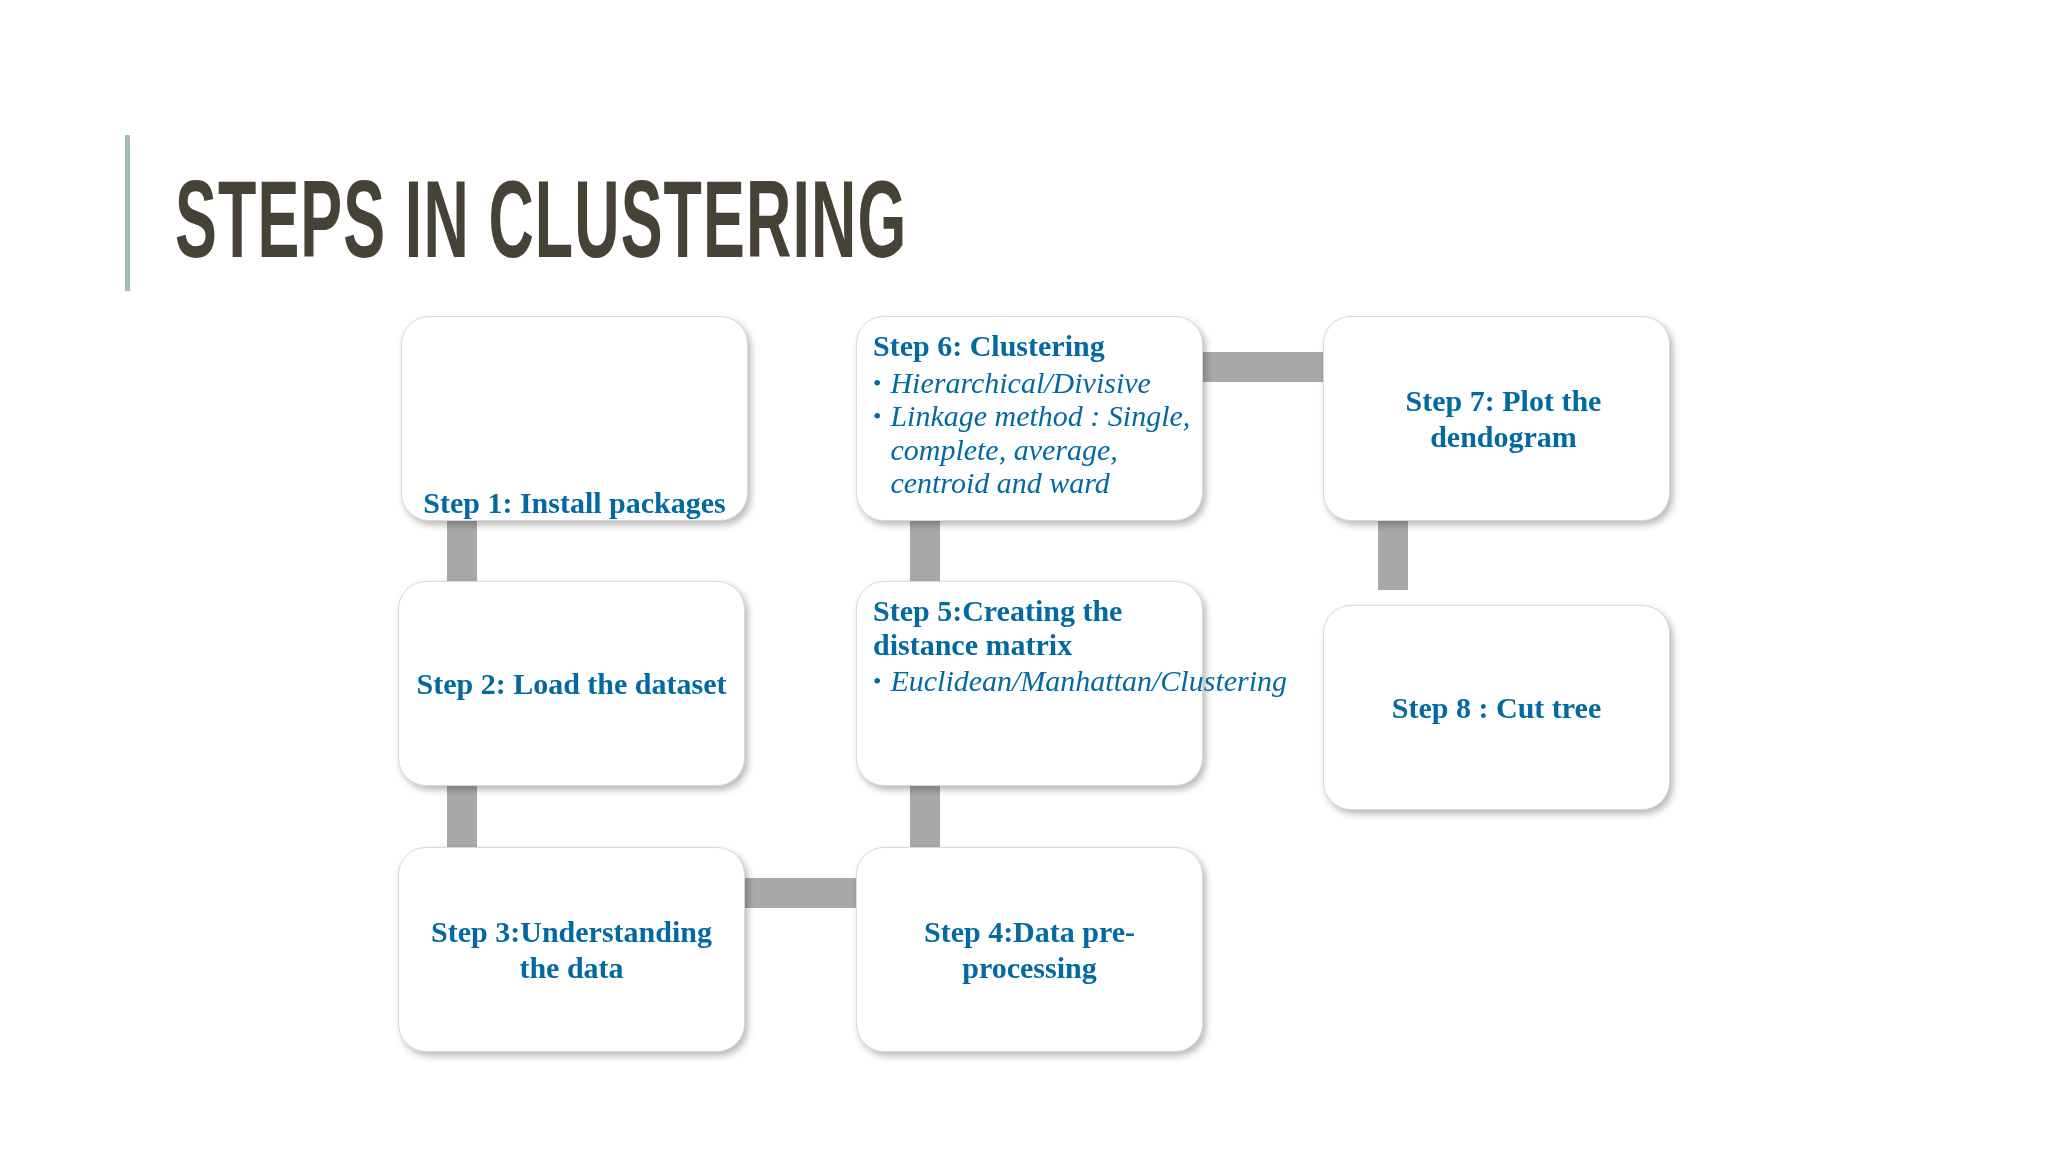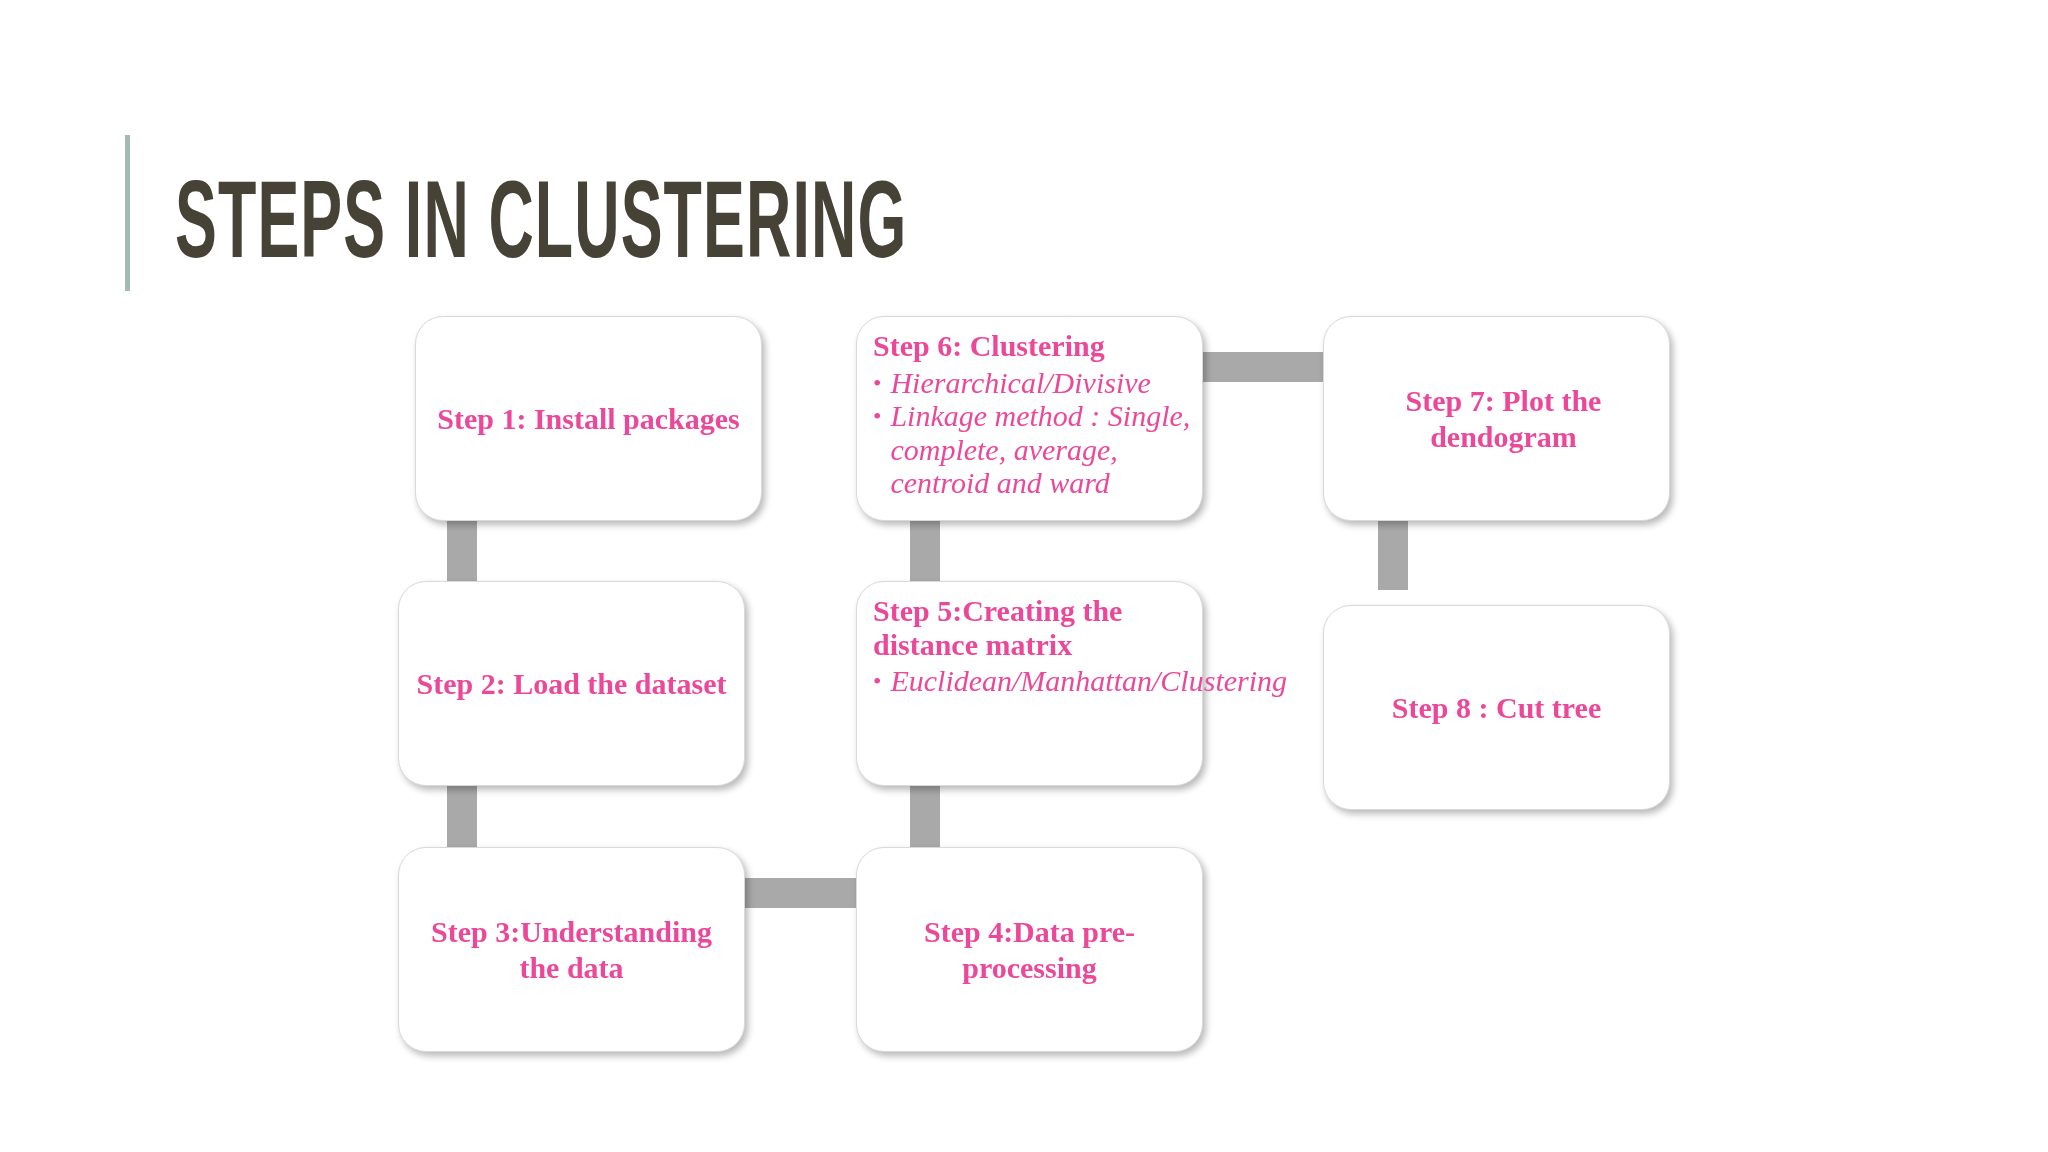--- a/index.html
+++ b/index.html
@@ -18,31 +18,31 @@
   #conn-1-2{left:447px;top:510px;}
   #conn-2-3{left:447px;top:776px;}
   #conn-6-5{left:910px;top:510px;}
   #conn-5-4{left:910px;top:776px;}
   #conn-7-8{left:1378px;top:510px;}
   #conn-6-7{left:1195px;top:352px;width:136px;}
   #conn-3-4{left:737px;top:878px;width:127px;}
   
   .box{position:absolute;width:347px;height:205px;box-sizing:border-box;z-index:2;
        background:#ffffff;border:1.5px solid #d9d9d9;border-radius:28px;
-       box-shadow:3px 4px 7px rgba(0,0,0,0.28);color:#ec4899;}
+       box-shadow:3px 4px 7px rgba(0,0,0,0.28);color:#0369a1;}
   .box.centered{display:flex;align-items:center;justify-content:center;text-align:center;
        padding:0 10px;font-weight:bold;font-size:30px;line-height:1.18;}
   .box.detail{padding:12px 10px 0 16px;font-size:30px;line-height:1.12;overflow:visible;}
   .box-heading{margin:0;font-weight:bold;font-size:30px;line-height:1.12;}
   .bullet-list{list-style:none;margin:3px 0 0 0;padding:0;font-style:italic;}
   .bullet-item{display:flex;align-items:flex-start;}
   .bullet-dot{flex:0 0 auto;font-style:normal;font-size:24px;line-height:1;margin:5px 9px 0 0;}
   .bullet-text{flex:1 1 auto;}
   
-  #box-1{left:415px;top:316px;}
+  #box-1{left:401px;top:316px;align-items:flex-end;}
   #box-2{left:398px;top:581px;}
   #box-3{left:398px;top:847px;align-items:center;}
   #box-4{left:856px;top:847px;}
   #box-5{left:856px;top:581px;}
   #box-6{left:856px;top:316px;}
   #box-7{left:1323px;top:316px;padding-left:24px;}
   #box-8{left:1323px;top:581px;margin-top:24px;}
 </style>
 </head>
 <body>

